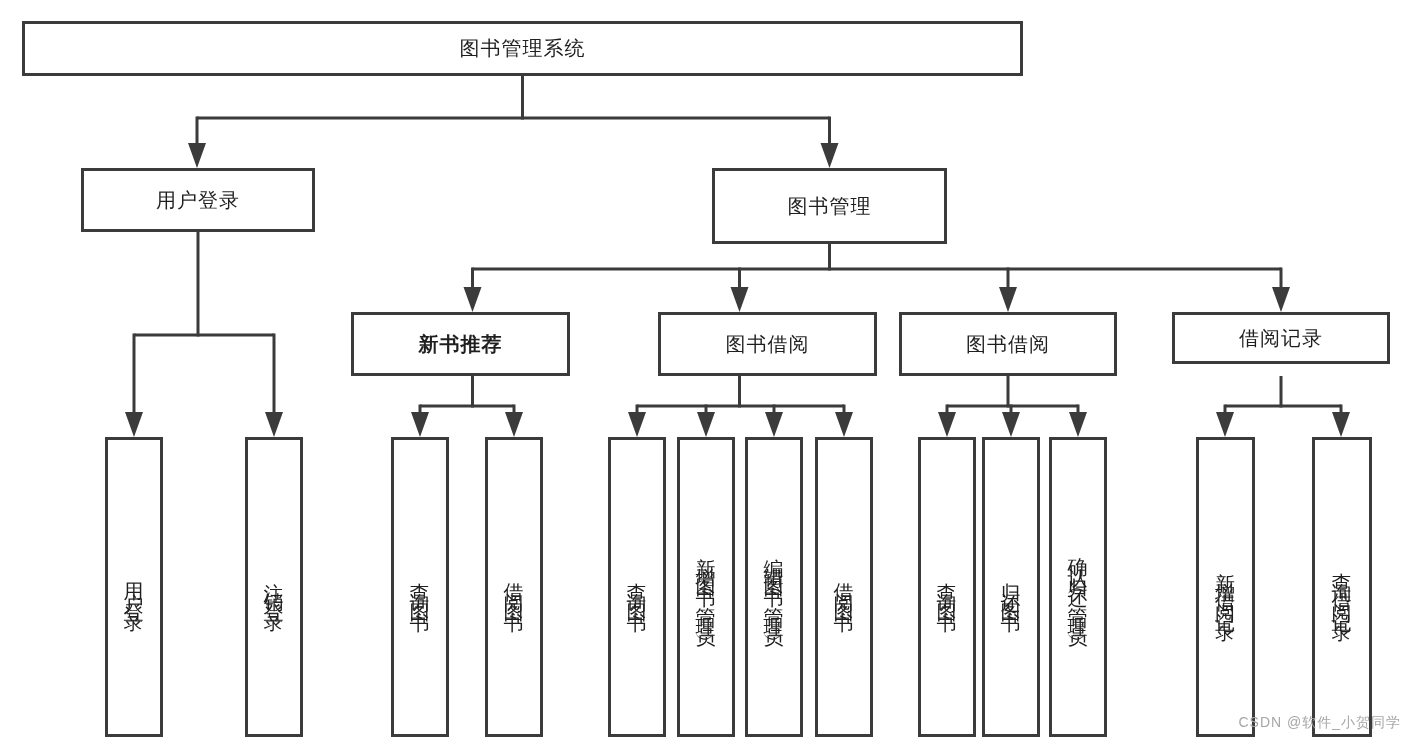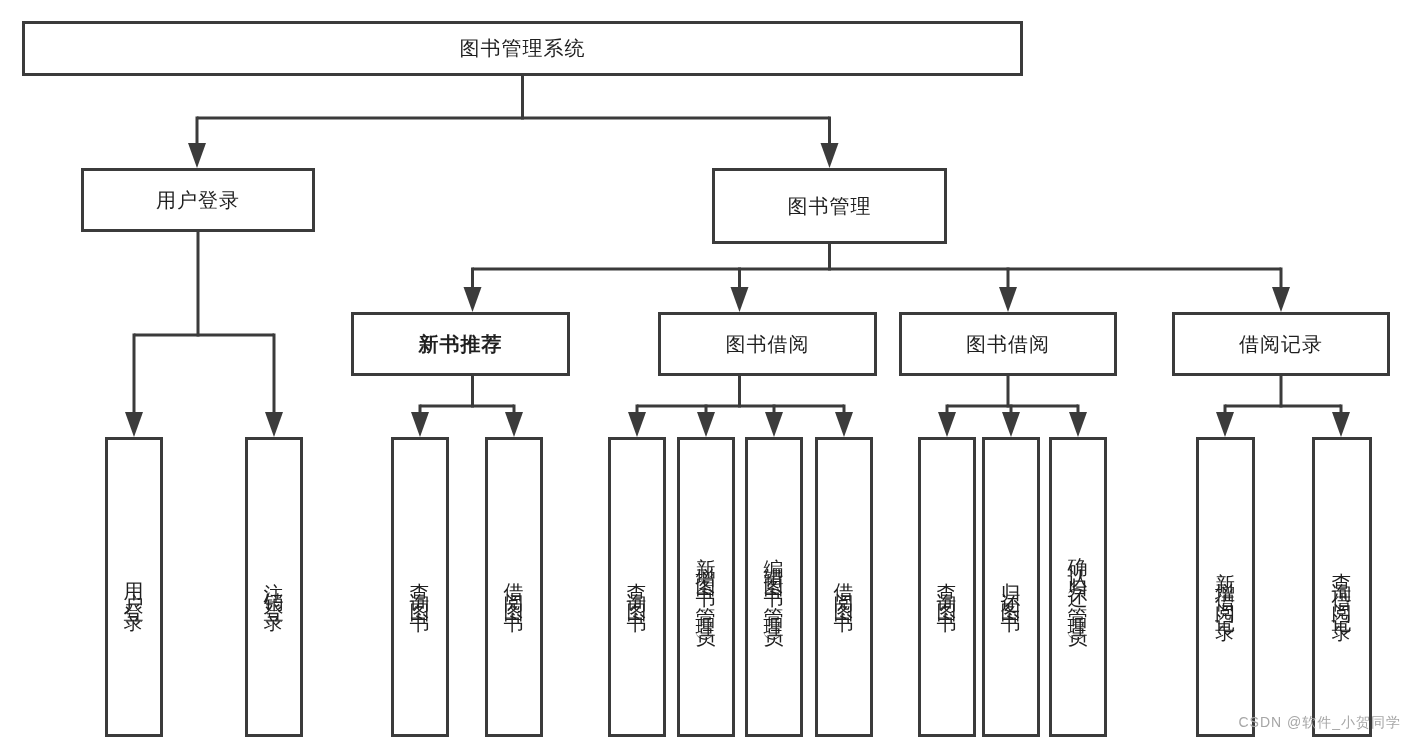--- a/index.html
+++ b/index.html
@@ -148,21 +148,21 @@
 
   <div class="box" style="left:351px;top:312px;width:219px;height:64px;font-weight:bold;">
     <span>新书推荐</span>
   </div>
   <div class="box" style="left:630px;top:312px;width:219px;height:64px;margin-left:28px;">
     <span>图书借阅</span>
   </div>
   <div class="box" style="left:899px;top:312px;width:218px;height:64px;">
     <span>图书借阅</span>
   </div>
-  <div class="box" style="left:1172px;top:312px;width:218px;height:64px;">
+  <div class="box" style="left:1172px;top:312px;width:218px;height:52px;">
     <span>借阅记录</span>
   </div>
 
   <div class="leaf" style="left:105px;">
     <span class="vtext">用户登录</span>
   </div>
   <div class="leaf" style="left:245px;">
     <span class="vtext">注销登录</span>
   </div>
 

